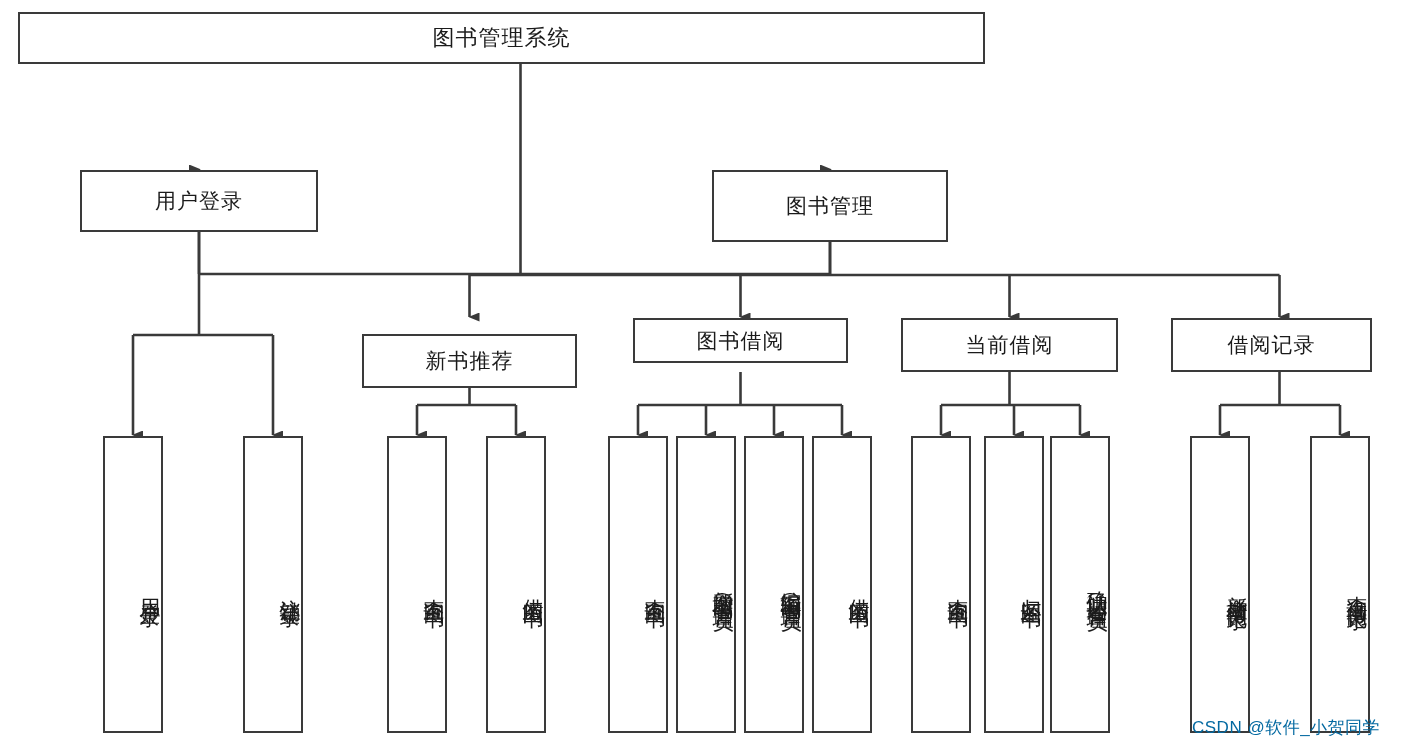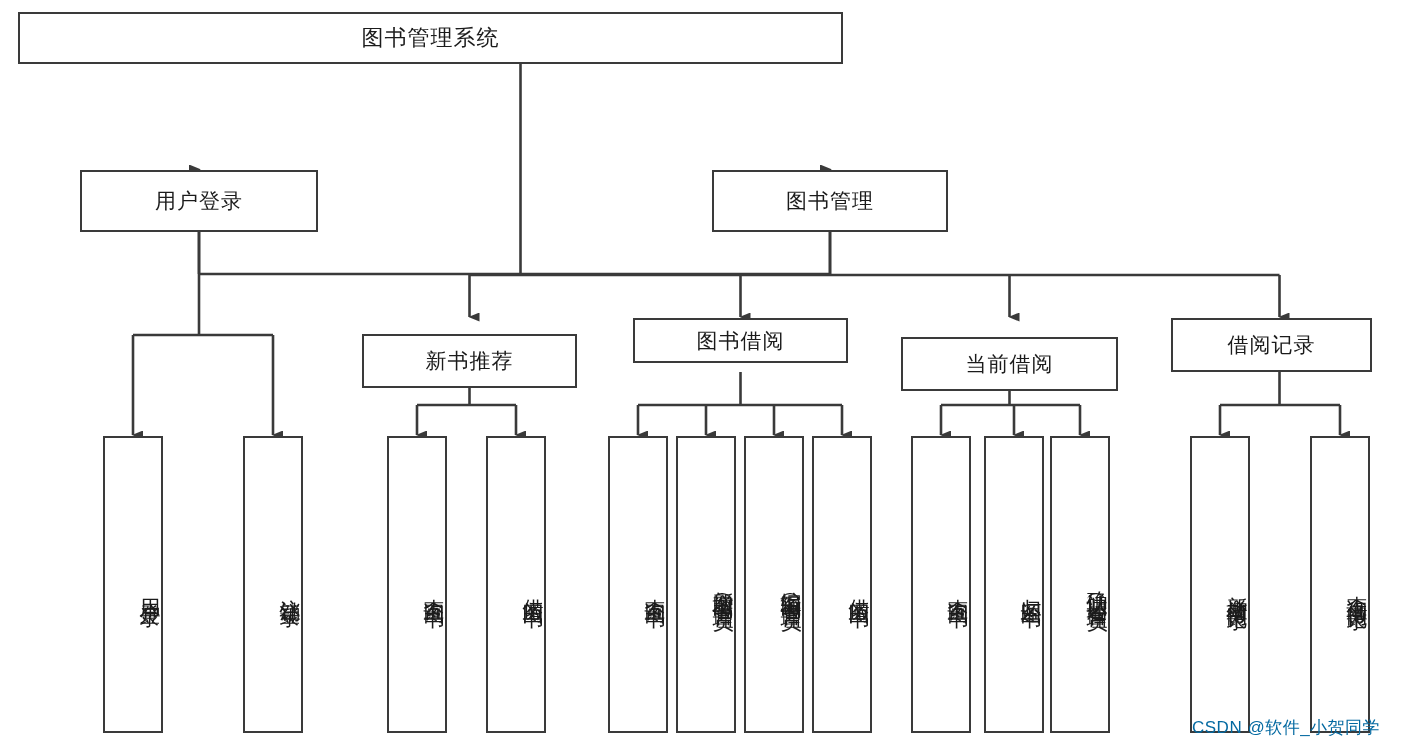--- a/index.html
+++ b/index.html
@@ -111,36 +111,36 @@
         <line x1="1014" y1="405" x2="1014" y2="435" marker-end="url(#arrowhead)"></line>
         <line x1="1080" y1="405" x2="1080" y2="435" marker-end="url(#arrowhead)"></line>
         <line x1="1279.5" y1="372" x2="1279.5" y2="405"></line>
         <line x1="1220" y1="405" x2="1340" y2="405"></line>
         <line x1="1220" y1="405" x2="1220" y2="435" marker-end="url(#arrowhead)"></line>
         <line x1="1340" y1="405" x2="1340" y2="435" marker-end="url(#arrowhead)"></line>
       </g>
   </svg>
 
   <div id="nodes-layer">
-      <div class="node horizontal root" style="left: 18px; top: 12px; width: 825px; height: 52px;">
+      <div class="node horizontal root" style="left: 18px; top: 12px; width: 967px; height: 52px;">
         <span class="hlabel">图书管理系统</span>
       </div>
       <div class="node horizontal" style="left: 80px; top: 170px; width: 238px; height: 62px;">
         <span class="hlabel">用户登录</span>
       </div>
-      <div class="node horizontal" style="left: 712px; top: 170px; width: 236px; height: 62px;">
+      <div class="node horizontal" style="left: 712px; top: 170px; width: 236px; height: 72px;">
         <span class="hlabel">图书管理</span>
       </div>
       <div class="node horizontal" style="left: 362px; top: 318px; width: 215px; height: 54px; margin-top: 16px;">
         <span class="hlabel">新书推荐</span>
       </div>
       <div class="node horizontal" style="left: 633px; top: 318px; width: 215px; height: 45px;">
         <span class="hlabel">图书借阅</span>
       </div>
-      <div class="node horizontal" style="left: 901px; top: 318px; width: 217px; height: 54px; margin-top: 19px;">
+      <div class="node horizontal" style="left: 901px; top: 318px; width: 217px; height: 54px;">
         <span class="hlabel">当前借阅</span>
       </div>
       <div class="node horizontal" style="left: 1171px; top: 318px; width: 201px; height: 54px;">
         <span class="hlabel">借阅记录</span>
       </div>
       <div class="node vertical" style="left: 103px; top: 436px; width: 60px; height: 297px;">
         <span class="vlabel">用户登录</span>
       </div>
       <div class="node vertical" style="left: 243px; top: 436px; width: 60px; height: 297px;">
         <span class="vlabel">注销登录</span>

